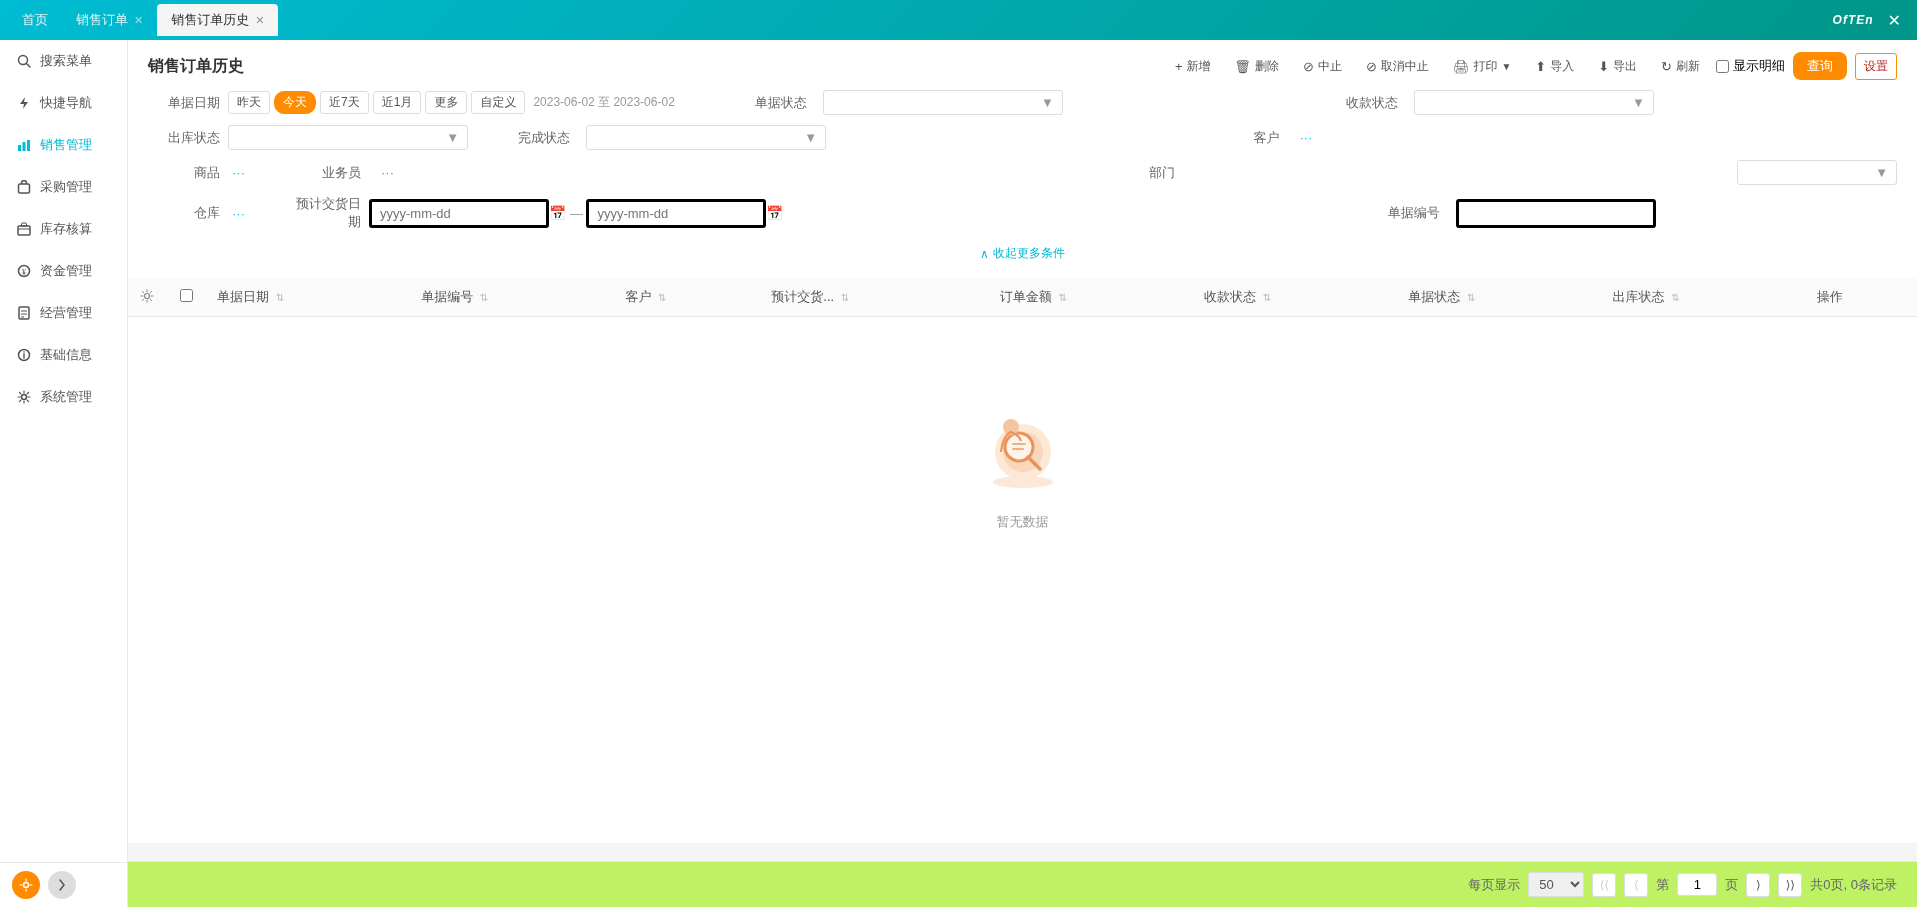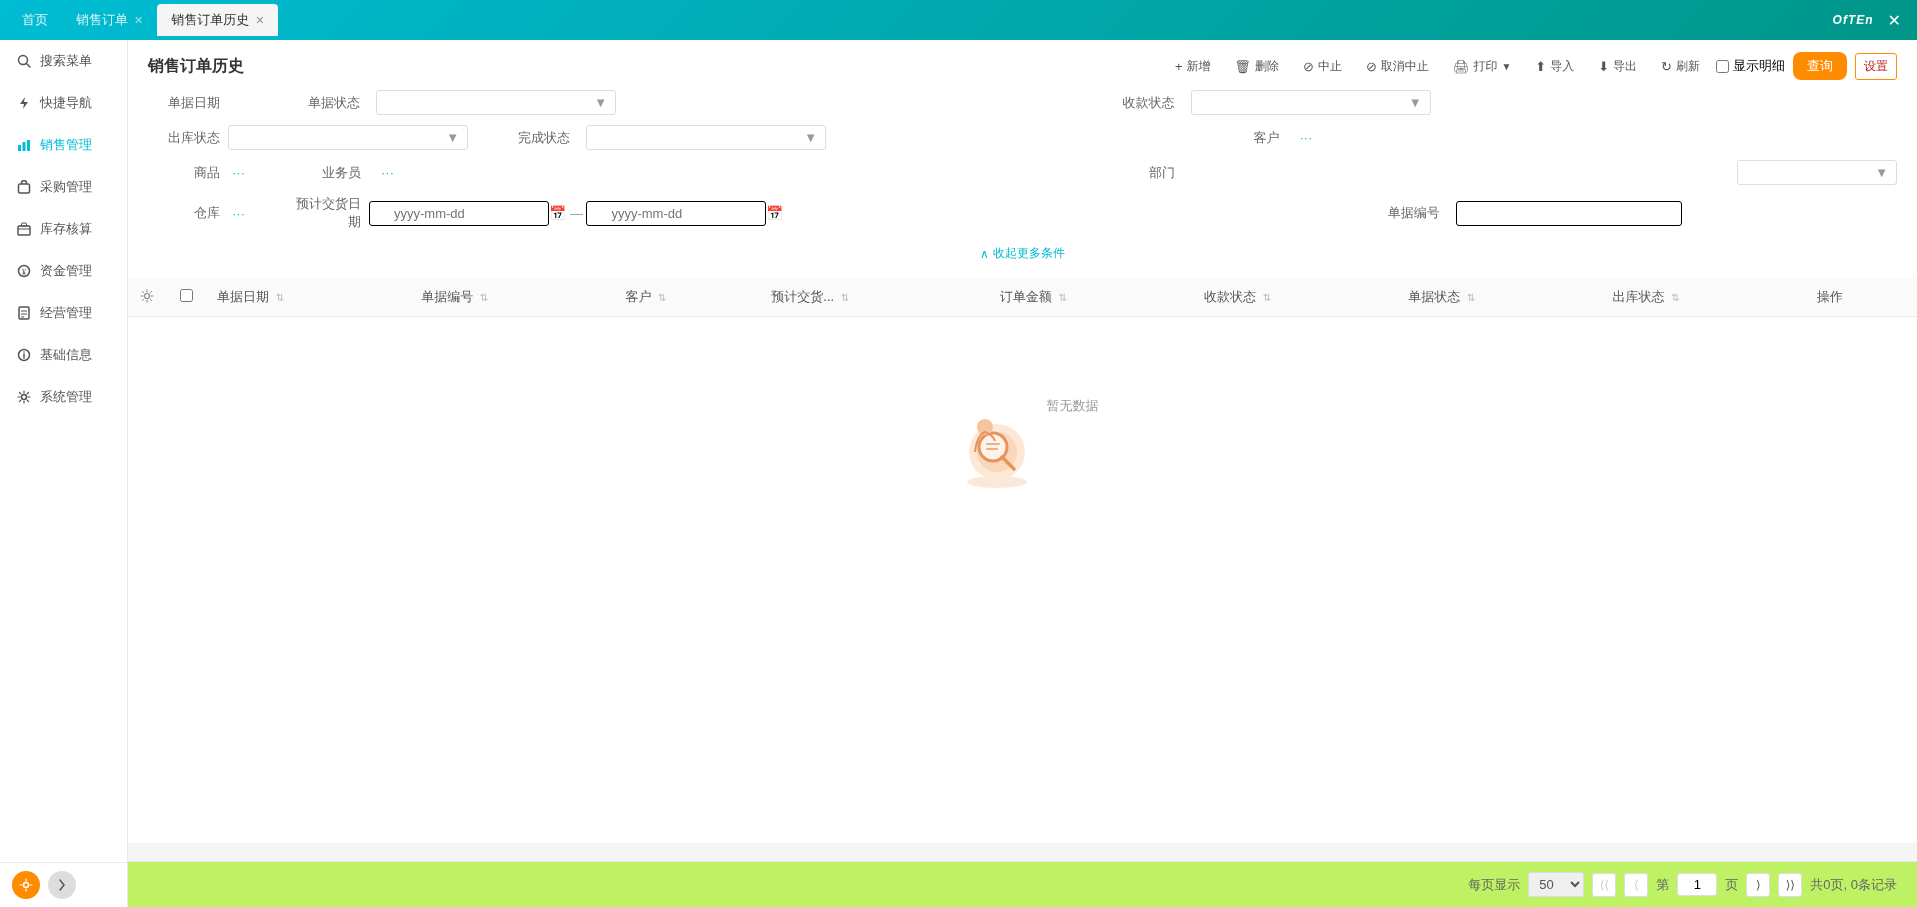--- a/index.html
+++ b/index.html
@@ -210,23 +210,23 @@
       padding: 4px 8px;
       background: white;
       cursor: pointer;
       min-width: 180px;
       justify-content: space-between;
       color: #999;
       font-size: 13px;
     }
     .filter-select-wide { min-width: 240px; }
     .filter-input {
-      border: 1px solid #000000;
+      border: 3px solid #000000;
       border-radius: 3px;
-      padding: 4px 24px;
+      padding: 4px 8px;
       background: white;
       min-width: 180px;
       color: #999;
       font-size: 13px;
       outline: none;
     }
     .filter-ellipsis {
       color: #00bcd4;
       cursor: pointer;
       font-size: 13px;
@@ -275,22 +275,22 @@
       color: #555;
       border-bottom: 1px solid #f0f0f0;
     }
     .th-settings {
       width: 40px;
       text-align: center;
     }
     .th-checkbox { width: 36px; text-align: center; }
     .empty-state {
       display: flex;
-      flex-direction: row;
-      align-items: flex-start;
+      flex-direction: column;
+      align-items: center;
       justify-content: center;
       padding: 80px 0;
     }
     .empty-icon {
       width: 100px;
       height: 100px;
       margin-bottom: 16px;
     }
     .empty-text { color: #999; font-size: 13px; }
 
@@ -511,20 +511,29 @@
             <span>查询</span>
           </button>
           <button class="toolbar-btn" style="border:1px solid #ff8c00;color:#b91c1c;">
             <span>设置</span>
           </button>
         </div>
       </div>
 
       <div class="filter-row">
         <span class="filter-label">单据日期</span>
+        <div class="filter-date-group">
+          <button class="date-btn">昨天</button>
+          <button class="date-btn active">今天</button>
+          <button class="date-btn">近7天</button>
+          <button class="date-btn">近1月</button>
+          <button class="date-btn">更多</button>
+          <button class="date-btn">自定义</button>
+          <span class="date-range-text">2023-06-02 至 2023-06-02</span>
+        </div>
         <div style="margin-left:60px;display:flex;align-items:center;gap:8px;flex:1;">
           <span class="filter-label">单据状态</span>
           <div class="filter-select filter-select-wide">
             <span></span>
             <span>▼</span>
           </div>
         </div>
         <div style="margin-left:20px;display:flex;align-items:center;gap:8px;flex:1;">
           <span class="filter-label">收款状态</span>
           <div class="filter-select filter-select-wide">

